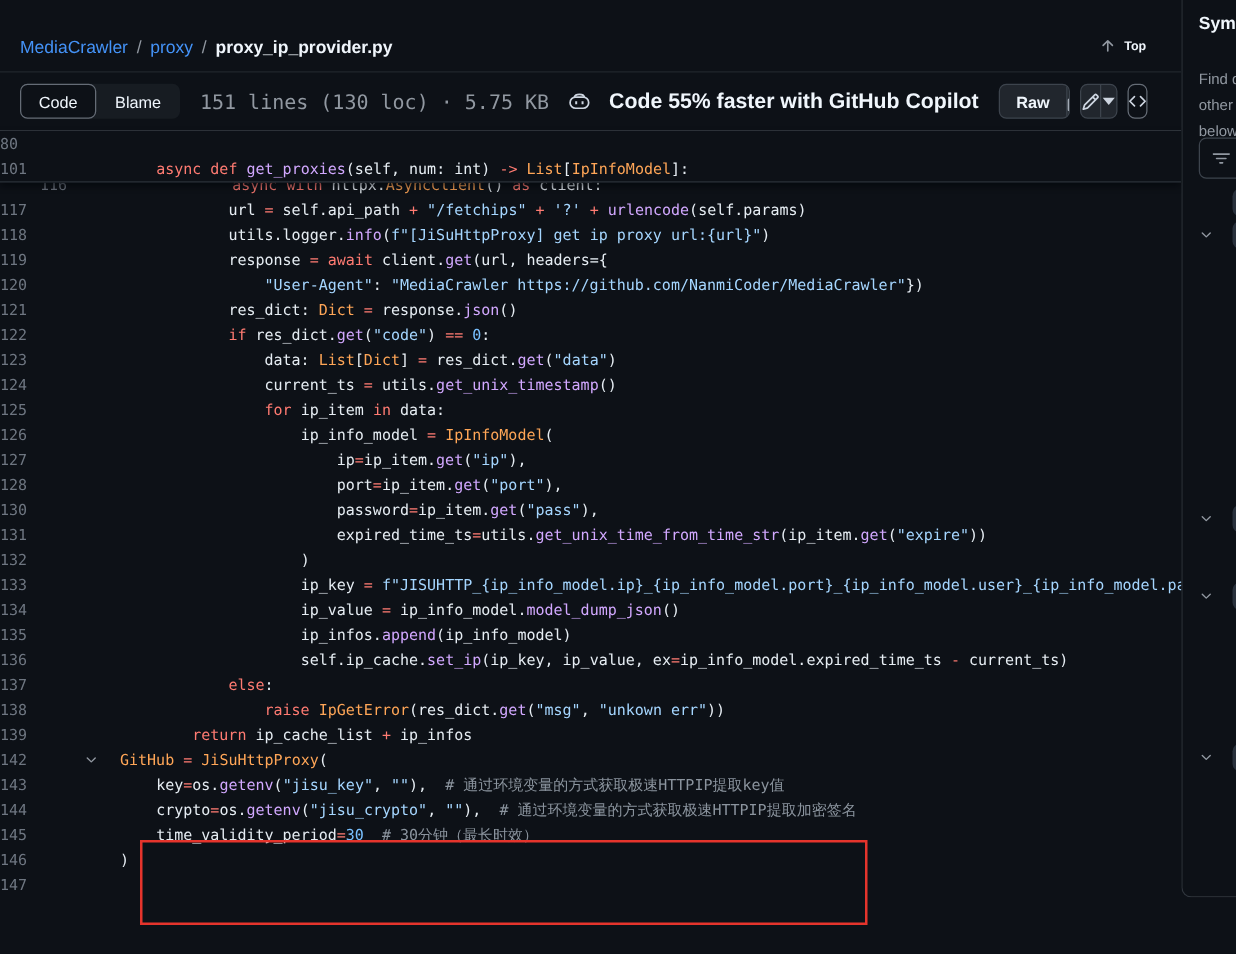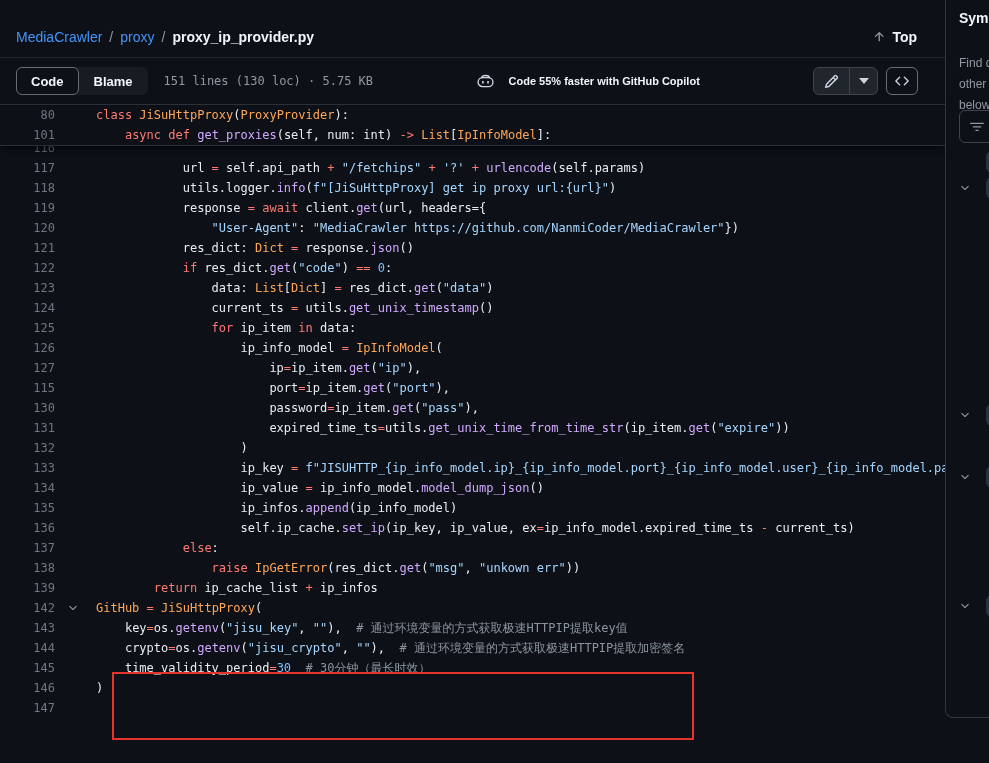--- a/index.html
+++ b/index.html
@@ -11,47 +11,47 @@
   html,body{width:989px; height:763px; overflow:hidden;}
   body{background:var(--bg); font-family:"Liberation Sans", sans-serif; color:var(--txt); position:relative;}
 
   
   .left-col{position:absolute; left:0; top:17px; width:945px; height:763px; overflow:hidden;}
 
   .breadcrumb-row{height:41px; display:flex; align-items:center; padding:0 28px 0 16px; border-bottom:1px solid var(--border-soft); font-size:14px;}
   .crumb-link{color:var(--c-link,#4493f8); text-decoration:none; font-weight:400; cursor:pointer;}
   .crumb-sep{color:var(--muted); margin:0 7px;}
   .crumb-file{color:var(--txt-bright); font-weight:700;}
-  .top-btn{margin-left:auto; display:flex; align-items:center; gap:6px; color:var(--txt-bright); font-weight:700; font-size:14px; cursor:pointer; background:none; border:none; font-family:inherit;}
+  .top-btn{margin-left:auto; display:flex; align-items:center; gap:6px; color:var(--txt-bright); font-weight:700; font-size:10px; cursor:pointer; background:none; border:none; font-family:inherit;}
   .top-btn svg{fill:#9198a1;}
 
   .toolbar-row{height:47px; display:flex; align-items:center; padding:0 27px 0 16px; border-bottom:1px solid var(--border); gap:8px;}
   .seg{display:flex; background:#171c22; border-radius:6px; align-items:center;}
-  .seg-btn{height:28px; padding:0 14px; font-size:13px; font-weight:700; color:var(--txt-bright); background:transparent; border:1px solid transparent; border-radius:6px; font-family:inherit; cursor:pointer; display:flex; align-items:center;}
+  .seg-btn{height:28px; padding:0 14px; font-size:13px; font-weight:400; color:var(--txt-bright); background:transparent; border:1px solid transparent; border-radius:6px; font-family:inherit; cursor:pointer; display:flex; align-items:center;}
   .seg-btn.selected{background:var(--bg); border-color:#656c76;}
-  .file-meta{font-family:"DejaVu Sans Mono", monospace; font-size:12px; color:var(--muted); margin-left:8px; white-space:nowrap;}
+  .file-meta{font-family:"DejaVu Sans Mono", monospace; font-size:16px; color:var(--muted); margin-left:8px; white-space:nowrap;}
   .sp1{flex:0.9;} .sp2{flex:1;}
-  .copilot-banner{display:flex; align-items:center; gap:15px; font-size:11px; font-weight:700; color:var(--txt-bright); white-space:nowrap;}
+  .copilot-banner{display:flex; align-items:center; gap:15px; font-size:17px; font-weight:700; color:var(--txt-bright); white-space:nowrap;}
   .copilot-banner svg{stroke:#cdd5e0;}
   .btn-group{display:flex; border:1px solid var(--btn-border); border-radius:6px; overflow:hidden; background:var(--btn-bg); height:28px;}
   .gbtn{display:flex; align-items:center; justify-content:center; background:transparent; border:none; border-left:1px solid var(--btn-border); color:var(--txt-bright); cursor:pointer; font-family:inherit;}
   .gbtn:first-child{border-left:none;}
   .gbtn.txt{padding:0 13px; font-size:13px; font-weight:600;}
   .gbtn.ico{width:35px;}
   .gbtn svg{fill:#cdd5e0;}
   .toggle-btn{width:32px; height:28px; border:1px solid #656c76; border-radius:6px; background:transparent; display:flex; align-items:center; justify-content:center; cursor:pointer;}
   .toggle-btn svg{fill:#cdd5e0;}
 
   
   .code-font{font-family:"DejaVu Sans Mono", monospace; font-size:12px; line-height:20px;}
   .sticky-lines{border-bottom:1px solid #2a3038; box-shadow:0 3px 6px rgba(1,4,9,0.7); position:relative; z-index:3; background:var(--bg);}
   .partial-line{height:12px; overflow:hidden; position:relative;}
-  .partial-line .row{margin-top:-8px; opacity:.9;}
+  .partial-line .row{margin-top:-8px; opacity:.9;padding-left:32px;}
   .row{display:flex; height:20px; white-space:pre;}
-  .ln{width:55px; text-align:right; color:var(--lnum); flex:none; cursor:pointer;}
+  .ln{width:55px; color:var(--lnum); flex:none; cursor:pointer;}
   .gut{width:41px; flex:none; display:flex; align-items:center; padding-left:12px;}
   .gut svg{fill:#9198a1;}
   .src{color:var(--txt);}
   .tk-k{color:var(--c-keyword,#ff7b72);}  .tk-op{color:var(--c-keyword,#ff7b72);}
   .tk-fn{color:var(--c-function,#d2a8ff);}
   .tk-cls{color:var(--c-type,#ffa657);}
   .tk-s{color:var(--c-string,#a5d6ff);}
   .tk-num{color:var(--c-constant,#79c0ff);}
   .tk-c{color:var(--c-comment,#8b949e);}
 
@@ -98,60 +98,75 @@
       <svg width="17" height="17" viewBox="0 0 16 16" fill="none" stroke-width="1.3">
         <rect x="1" y="4.4" width="14" height="8.4" rx="4.2"></rect>
         <path d="M4.2 4.9 C4.2 2.9 6 2.3 8 2.3 C10 2.3 11.8 2.9 11.8 4.9"></path>
         <line x1="5.6" y1="7.6" x2="5.6" y2="9.8" stroke-width="1.5"></line>
         <line x1="10.4" y1="7.6" x2="10.4" y2="9.8" stroke-width="1.5"></line>
       </svg>
       <span>Code 55% faster with GitHub Copilot</span>
     </div>
     <span class="sp2"></span>
     <div class="btn-group">
+      <button class="gbtn txt">Raw</button>
+      <button class="gbtn ico">
+        <svg width="15" height="15" viewBox="0 0 16 16">
+            <path d="M0 6.75C0 5.784.784 5 1.75 5h1.5a.75.75 0 0 1 0 1.5h-1.5a.25.25 0 0 0-.25.25v7.5c0 .138.112.25.25.25h7.5a.25.25 0 0 0 .25-.25v-1.5a.75.75 0 0 1 1.5 0v1.5A1.75 1.75 0 0 1 9.25 16h-7.5A1.75 1.75 0 0 1 0 14.25Z"></path>
+            <path d="M5 1.75C5 .784 5.784 0 6.75 0h7.5C15.216 0 16 .784 16 1.75v7.5A1.75 1.75 0 0 1 14.25 11h-7.5A1.75 1.75 0 0 1 5 9.25Zm1.75-.25a.25.25 0 0 0-.25.25v7.5c0 .138.112.25.25.25h7.5a.25.25 0 0 0 .25-.25v-7.5a.25.25 0 0 0-.25-.25Z"></path>
+          </svg>
+      </button>
+      <button class="gbtn ico">
+        <svg width="15" height="15" viewBox="0 0 16 16">
+            <path d="M2.75 14A1.75 1.75 0 0 1 1 12.25v-2.5a.75.75 0 0 1 1.5 0v2.5c0 .138.112.25.25.25h10.5a.25.25 0 0 0 .25-.25v-2.5a.75.75 0 0 1 1.5 0v2.5A1.75 1.75 0 0 1 13.25 14Z"></path>
+            <path d="M7.25 7.689V2a.75.75 0 0 1 1.5 0v5.689l1.97-1.969a.749.749 0 1 1 1.06 1.06l-3.25 3.25a.749.749 0 0 1-1.06 0L4.22 6.78a.749.749 0 1 1 1.06-1.06l1.97 1.969Z"></path>
+          </svg>
+      </button>
+    </div>
+    <div class="btn-group">
       <button class="gbtn ico">
         <svg width="15" height="15" viewBox="0 0 16 16">
             <path d="M11.013 1.427a1.75 1.75 0 0 1 2.474 0l1.086 1.086a1.75 1.75 0 0 1 0 2.474l-8.61 8.61c-.21.21-.47.364-.756.445l-3.251.93a.75.75 0 0 1-.927-.928l.929-3.25c.081-.286.235-.547.445-.758l8.61-8.609Zm.176 4.823L9.75 4.81l-6.286 6.287a.253.253 0 0 0-.064.108l-.558 1.953 1.953-.558a.253.253 0 0 0 .108-.064Zm1.238-3.763a.25.25 0 0 0-.354 0L10.811 3.75l1.439 1.44 1.263-1.263a.25.25 0 0 0 0-.354Z"></path>
           </svg>
       </button>
       <button class="gbtn ico" style="width:28px;">
         <svg width="10" height="6" viewBox="0 0 10 6">
             <path d="M0 0h10L5 6Z"></path>
           </svg>
       </button>
     </div>
     <button class="toggle-btn">
       <svg width="14" height="14" viewBox="0 0 16 16">
           <path d="M4.72 3.22a.75.75 0 0 1 1.06 1.06L2.06 8l3.72 3.72a.75.75 0 1 1-1.06 1.06L.47 8.53a.75.75 0 0 1 0-1.06l4.25-4.25Zm6.56 0a.75.75 0 1 0-1.06 1.06L13.94 8l-3.72 3.72a.75.75 0 1 0 1.06 1.06l4.25-4.25a.75.75 0 0 0 0-1.06l-4.25-4.25Z"></path>
         </svg>
     </button>
   </div>
 
   <div class="sticky-lines code-font" id="sticky">
-      <div class="row"><span class="ln">80</span><span class="gut"></span><span class="src"><span class="tk-k">class</span><span class="tk-p"> </span><span class="tk-cls">JiSuHttpProxy</span><span class="tk-p">(</span><span class="tk-cls">ProxyProvider</span><span class="tk-p">):</span></span></div>
+      <div class="row"><span class="ln">80</span><span class="gut"></span></div>
       <div class="row"><span class="ln">101</span><span class="gut"></span><span class="src">    <span class="tk-k">async</span><span class="tk-p"> </span><span class="tk-k">def</span><span class="tk-p"> </span><span class="tk-fn">get_proxies</span><span class="tk-p">(self, num: int) </span><span class="tk-op">-&gt;</span><span class="tk-p"> </span><span class="tk-cls">List</span><span class="tk-p">[</span><span class="tk-cls">IpInfoModel</span><span class="tk-p">]:</span></span></div>
     </div>
 
   <div class="partial-line code-font" id="partial">
-      <div class="row"><span class="ln">116</span><span class="gut"></span></div>
+      <div class="row"><span class="ln">116</span><span class="gut"></span><span class="src">        <span class="tk-k">async</span><span class="tk-p"> </span><span class="tk-k">with</span><span class="tk-p"> httpx.</span><span class="tk-cls">AsyncClient</span><span class="tk-p">() </span><span class="tk-k">as</span><span class="tk-p"> client:</span></span></div>
     </div>
 
   <div class="code-font" id="code-body">
       <div class="row"><span class="ln">117</span><span class="gut"></span><span class="src">            <span class="tk-p">url </span><span class="tk-op">=</span><span class="tk-p"> self.api_path </span><span class="tk-op">+</span><span class="tk-p"> </span><span class="tk-s">"/fetchips"</span><span class="tk-p"> </span><span class="tk-op">+</span><span class="tk-p"> </span><span class="tk-s">'?'</span><span class="tk-p"> </span><span class="tk-op">+</span><span class="tk-p"> </span><span class="tk-fn">urlencode</span><span class="tk-p">(self.params)</span></span></div>
       <div class="row"><span class="ln">118</span><span class="gut"></span><span class="src">            <span class="tk-p">utils.logger.</span><span class="tk-fn">info</span><span class="tk-p">(</span><span class="tk-s">f"[JiSuHttpProxy] get ip proxy url:{url}"</span><span class="tk-p">)</span></span></div>
       <div class="row"><span class="ln">119</span><span class="gut"></span><span class="src">            <span class="tk-p">response </span><span class="tk-op">=</span><span class="tk-p"> </span><span class="tk-k">await</span><span class="tk-p"> client.</span><span class="tk-fn">get</span><span class="tk-p">(url, headers={</span></span></div>
       <div class="row"><span class="ln">120</span><span class="gut"></span><span class="src">                <span class="tk-s">"User-Agent"</span><span class="tk-p">: </span><span class="tk-s">"MediaCrawler https://github.com/NanmiCoder/MediaCrawler"</span><span class="tk-p">})</span></span></div>
       <div class="row"><span class="ln">121</span><span class="gut"></span><span class="src">            <span class="tk-p">res_dict: </span><span class="tk-cls">Dict</span><span class="tk-p"> </span><span class="tk-op">=</span><span class="tk-p"> response.</span><span class="tk-fn">json</span><span class="tk-p">()</span></span></div>
       <div class="row"><span class="ln">122</span><span class="gut"></span><span class="src">            <span class="tk-k">if</span><span class="tk-p"> res_dict.</span><span class="tk-fn">get</span><span class="tk-p">(</span><span class="tk-s">"code"</span><span class="tk-p">) </span><span class="tk-op">==</span><span class="tk-p"> </span><span class="tk-num">0</span><span class="tk-p">:</span></span></div>
       <div class="row"><span class="ln">123</span><span class="gut"></span><span class="src">                <span class="tk-p">data: </span><span class="tk-cls">List</span><span class="tk-p">[</span><span class="tk-cls">Dict</span><span class="tk-p">] </span><span class="tk-op">=</span><span class="tk-p"> res_dict.</span><span class="tk-fn">get</span><span class="tk-p">(</span><span class="tk-s">"data"</span><span class="tk-p">)</span></span></div>
       <div class="row"><span class="ln">124</span><span class="gut"></span><span class="src">                <span class="tk-p">current_ts </span><span class="tk-op">=</span><span class="tk-p"> utils.</span><span class="tk-fn">get_unix_timestamp</span><span class="tk-p">()</span></span></div>
       <div class="row"><span class="ln">125</span><span class="gut"></span><span class="src">                <span class="tk-k">for</span><span class="tk-p"> ip_item </span><span class="tk-k">in</span><span class="tk-p"> data:</span></span></div>
       <div class="row"><span class="ln">126</span><span class="gut"></span><span class="src">                    <span class="tk-p">ip_info_model </span><span class="tk-op">=</span><span class="tk-p"> </span><span class="tk-cls">IpInfoModel</span><span class="tk-p">(</span></span></div>
       <div class="row"><span class="ln">127</span><span class="gut"></span><span class="src">                        <span class="tk-p">ip</span><span class="tk-op">=</span><span class="tk-p">ip_item.</span><span class="tk-fn">get</span><span class="tk-p">(</span><span class="tk-s">"ip"</span><span class="tk-p">),</span></span></div>
-      <div class="row"><span class="ln">115</span><span class="gut"></span><span class="src">                        <span class="tk-p">port</span><span class="tk-op">=</span><span class="tk-p">ip_item.</span><span class="tk-fn">get</span><span class="tk-p">(</span><span class="tk-s">"port"</span><span class="tk-p">),</span></span></div>
+      <div class="row"><span class="ln">128</span><span class="gut"></span><span class="src">                        <span class="tk-p">port</span><span class="tk-op">=</span><span class="tk-p">ip_item.</span><span class="tk-fn">get</span><span class="tk-p">(</span><span class="tk-s">"port"</span><span class="tk-p">),</span></span></div>
       <div class="row"><span class="ln">130</span><span class="gut"></span><span class="src">                        <span class="tk-p">password</span><span class="tk-op">=</span><span class="tk-p">ip_item.</span><span class="tk-fn">get</span><span class="tk-p">(</span><span class="tk-s">"pass"</span><span class="tk-p">),</span></span></div>
       <div class="row"><span class="ln">131</span><span class="gut"></span><span class="src">                        <span class="tk-p">expired_time_ts</span><span class="tk-op">=</span><span class="tk-p">utils.</span><span class="tk-fn">get_unix_time_from_time_str</span><span class="tk-p">(ip_item.</span><span class="tk-fn">get</span><span class="tk-p">(</span><span class="tk-s">"expire"</span><span class="tk-p">))</span></span></div>
       <div class="row"><span class="ln">132</span><span class="gut"></span><span class="src">                    <span class="tk-p">)</span></span></div>
       <div class="row"><span class="ln">133</span><span class="gut"></span><span class="src">                    <span class="tk-p">ip_key </span><span class="tk-op">=</span><span class="tk-p"> </span><span class="tk-s">f"JISUHTTP_{ip_info_model.ip}_{ip_info_model.port}_{ip_info_model.user}_{ip_info_model.password}"</span></span></div>
       <div class="row"><span class="ln">134</span><span class="gut"></span><span class="src">                    <span class="tk-p">ip_value </span><span class="tk-op">=</span><span class="tk-p"> ip_info_model.</span><span class="tk-fn">model_dump_json</span><span class="tk-p">()</span></span></div>
       <div class="row"><span class="ln">135</span><span class="gut"></span><span class="src">                    <span class="tk-p">ip_infos.</span><span class="tk-fn">append</span><span class="tk-p">(ip_info_model)</span></span></div>
       <div class="row"><span class="ln">136</span><span class="gut"></span><span class="src">                    <span class="tk-p">self.ip_cache.</span><span class="tk-fn">set_ip</span><span class="tk-p">(ip_key, ip_value, ex</span><span class="tk-op">=</span><span class="tk-p">ip_info_model.expired_time_ts </span><span class="tk-op">-</span><span class="tk-p"> current_ts)</span></span></div>
       <div class="row"><span class="ln">137</span><span class="gut"></span><span class="src">            <span class="tk-k">else</span><span class="tk-p">:</span></span></div>
       <div class="row"><span class="ln">138</span><span class="gut"></span><span class="src">                <span class="tk-k">raise</span><span class="tk-p"> </span><span class="tk-cls">IpGetError</span><span class="tk-p">(res_dict.</span><span class="tk-fn">get</span><span class="tk-p">(</span><span class="tk-s">"msg"</span><span class="tk-p">, </span><span class="tk-s">"unkown err"</span><span class="tk-p">))</span></span></div>
       <div class="row"><span class="ln">139</span><span class="gut"></span><span class="src">        <span class="tk-k">return</span><span class="tk-p"> ip_cache_list </span><span class="tk-op">+</span><span class="tk-p"> ip_infos</span></span></div>

